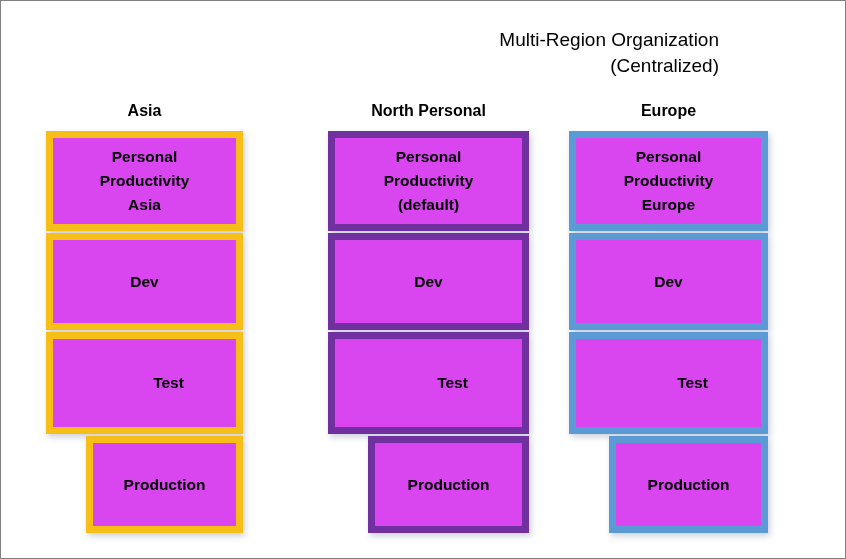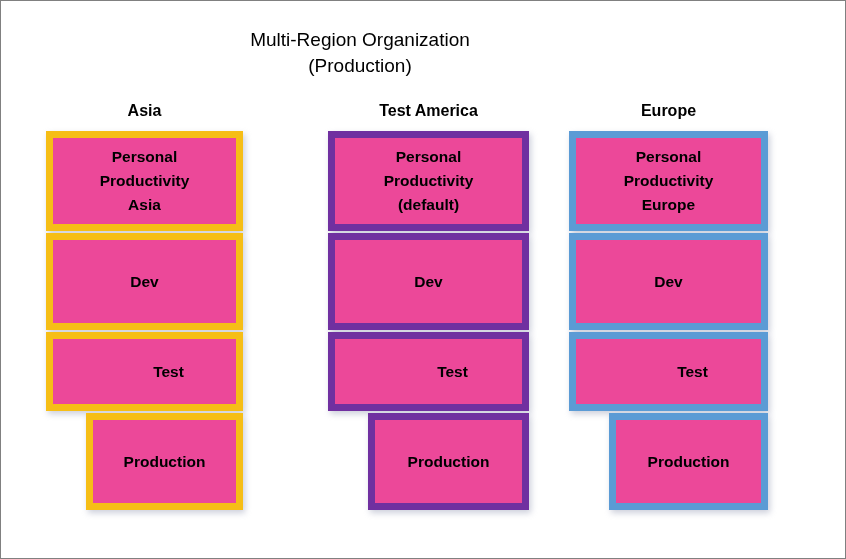--- a/index.html
+++ b/index.html
@@ -21,21 +21,21 @@
     border: 1px solid #808080;
     overflow: hidden;
   }
 
   
   .title-block {
     position: absolute;
     top: 26px;
     left: 0;
     width: 718px;
-    text-align: center;
+    text-align: right;
   }
   .title-line {
     font-size: 19px;
     line-height: 26px;
     color: #000000;
     white-space: nowrap;
   }
 
   
   .columns {
@@ -65,21 +65,21 @@
 
   .stack {
     display: flex;
     flex-direction: column;
     gap: 2px;
     filter: drop-shadow(2px 3px 3px rgba(120,130,160,0.38));
   }
 
   .node {
     box-sizing: border-box;
-    background: #ec4899;
+    background: #d946ef;
     border-style: solid;
     border-width: 7px;
     display: flex;
     align-items: center;
     justify-content: center;
     text-align: center;
   }
   .node-label {
     font-size: 15.5px;
     line-height: 24px;
@@ -89,31 +89,31 @@
   }
 
   
   .column-asia     .node { border-color: #F6BE16; }
   .column-namerica .node { border-color: #7030A0; }
   .column-europe   .node { border-color: #5B9BD5; }
 
   
   .node-h1 { height: 100px; }
   .node-h2 { height: 97px; }
-  .node-h3 { height: 79px; padding-left: 48px; }
+  .node-h3 { height: 102px; padding-left: 48px; }
   .node-h4 { height: 97px; margin-left: 40px; }
 </style>
 </head>
 <body>
 
 <div class="page">
 
   <div class="title-block">
     <div class="title-line">Multi-Region Organization</div>
-    <div class="title-line">(Production)</div>
+    <div class="title-line">(Centralized)</div>
   </div>
 
   <div class="columns">
 
     <div class="column column-asia">
       <div class="column-header">Asia</div>
       <div class="stack">
         <div class="node node-h1">
           <span class="node-label">Personal
 Productivity
@@ -125,21 +125,21 @@
         <div class="node node-h3">
           <span class="node-label">Test</span>
         </div>
         <div class="node node-h4">
           <span class="node-label">Production</span>
         </div>
       </div>
     </div>
 
     <div class="column column-namerica">
-      <div class="column-header">Test America</div>
+      <div class="column-header">North Personal</div>
       <div class="stack">
         <div class="node node-h1">
           <span class="node-label">Personal
 Productivity
 (default)</span>
         </div>
         <div class="node node-h2">
           <span class="node-label">Dev</span>
         </div>
         <div class="node node-h3">

